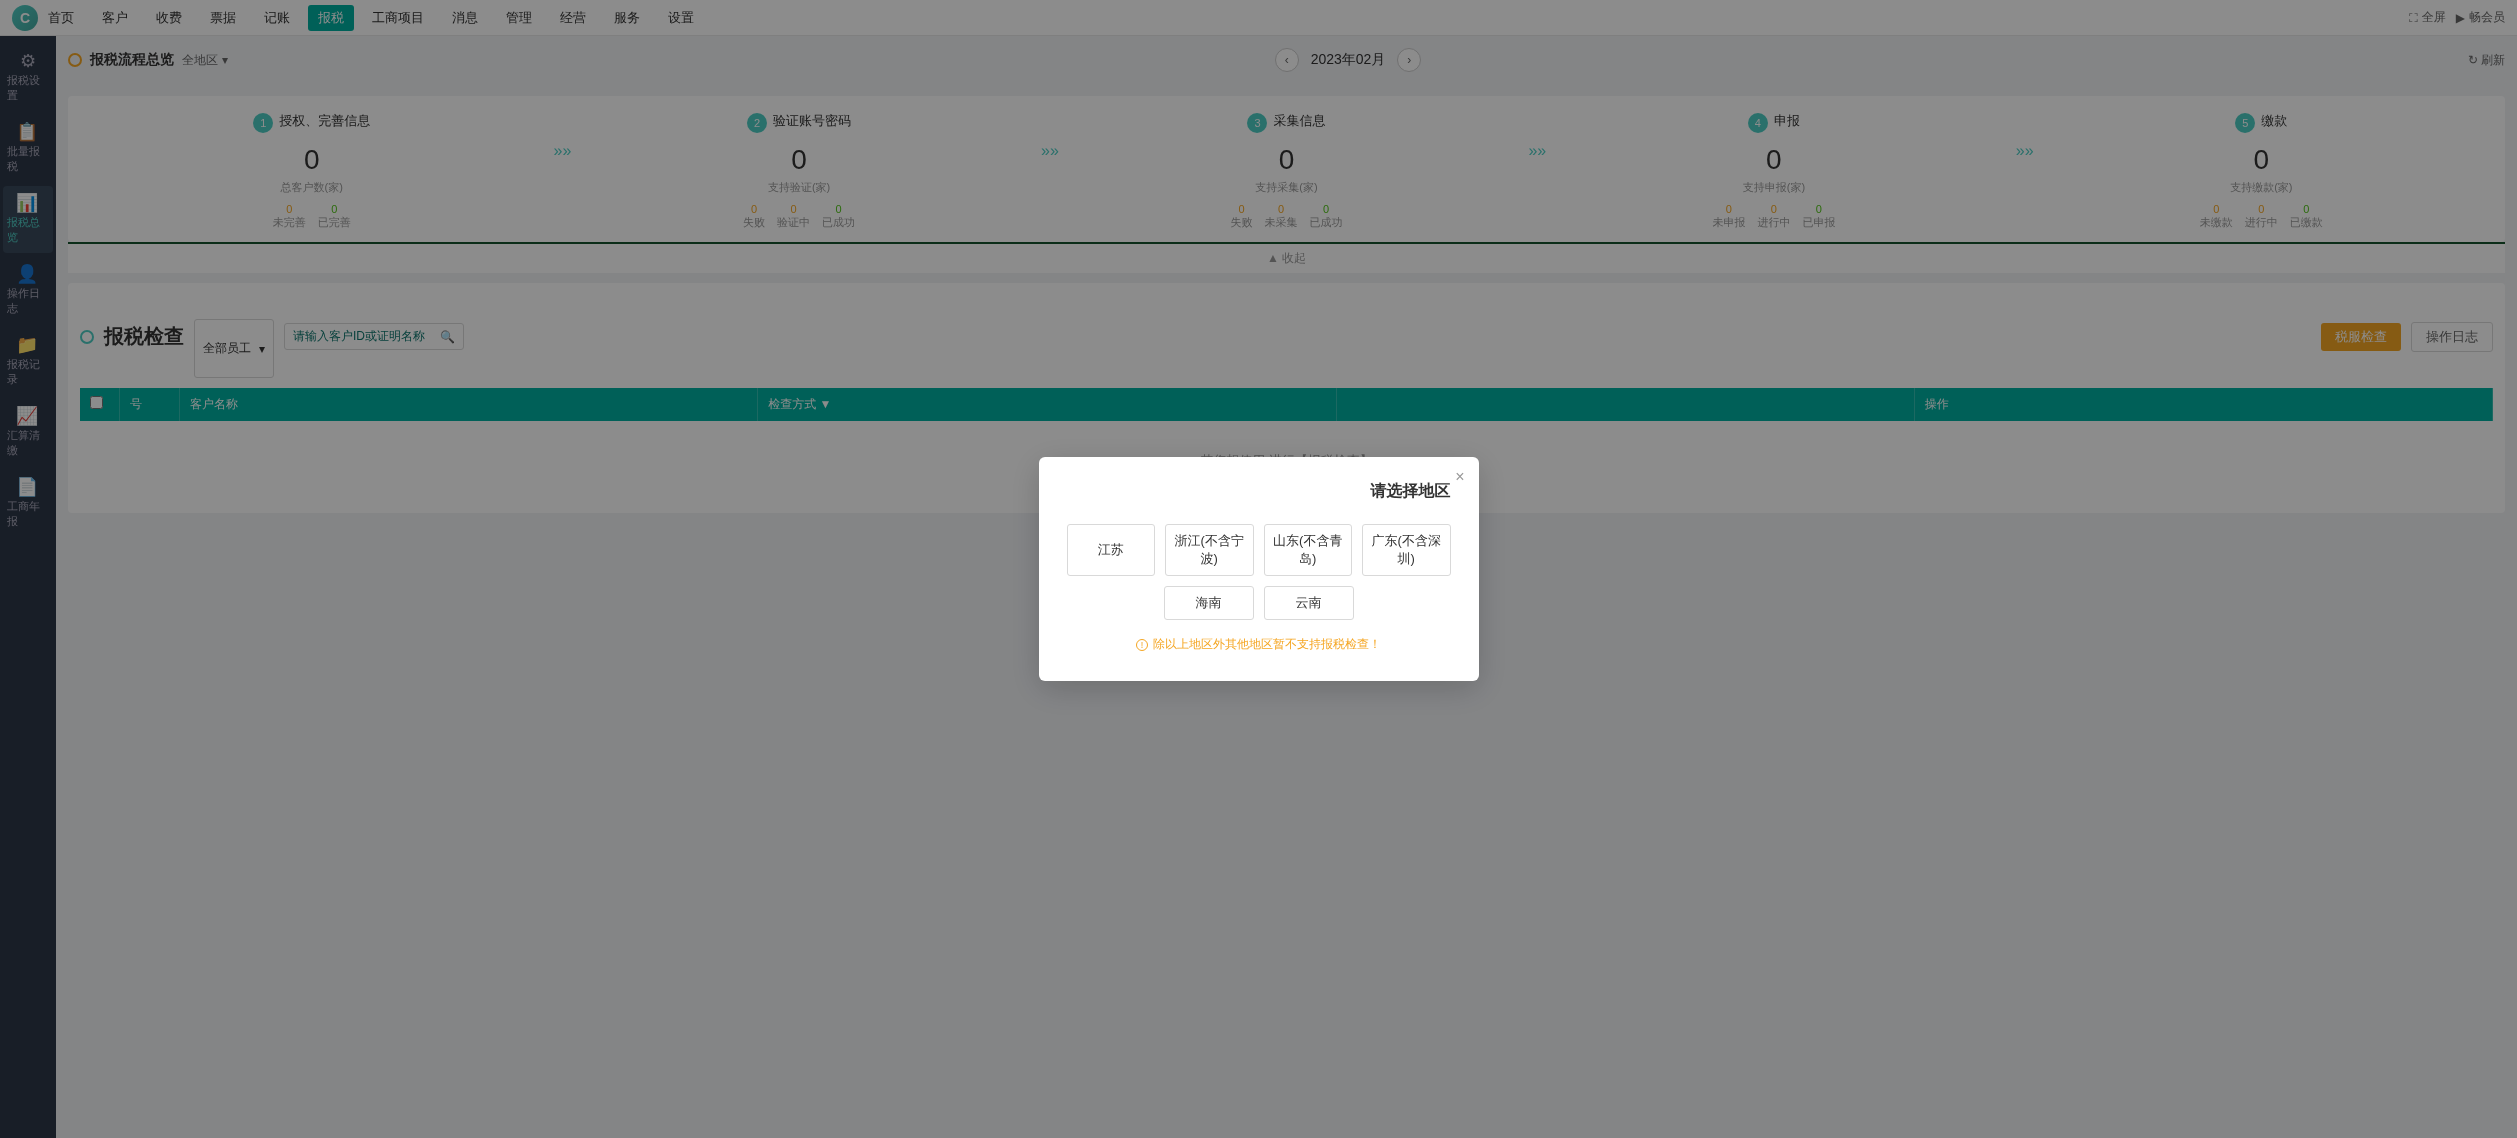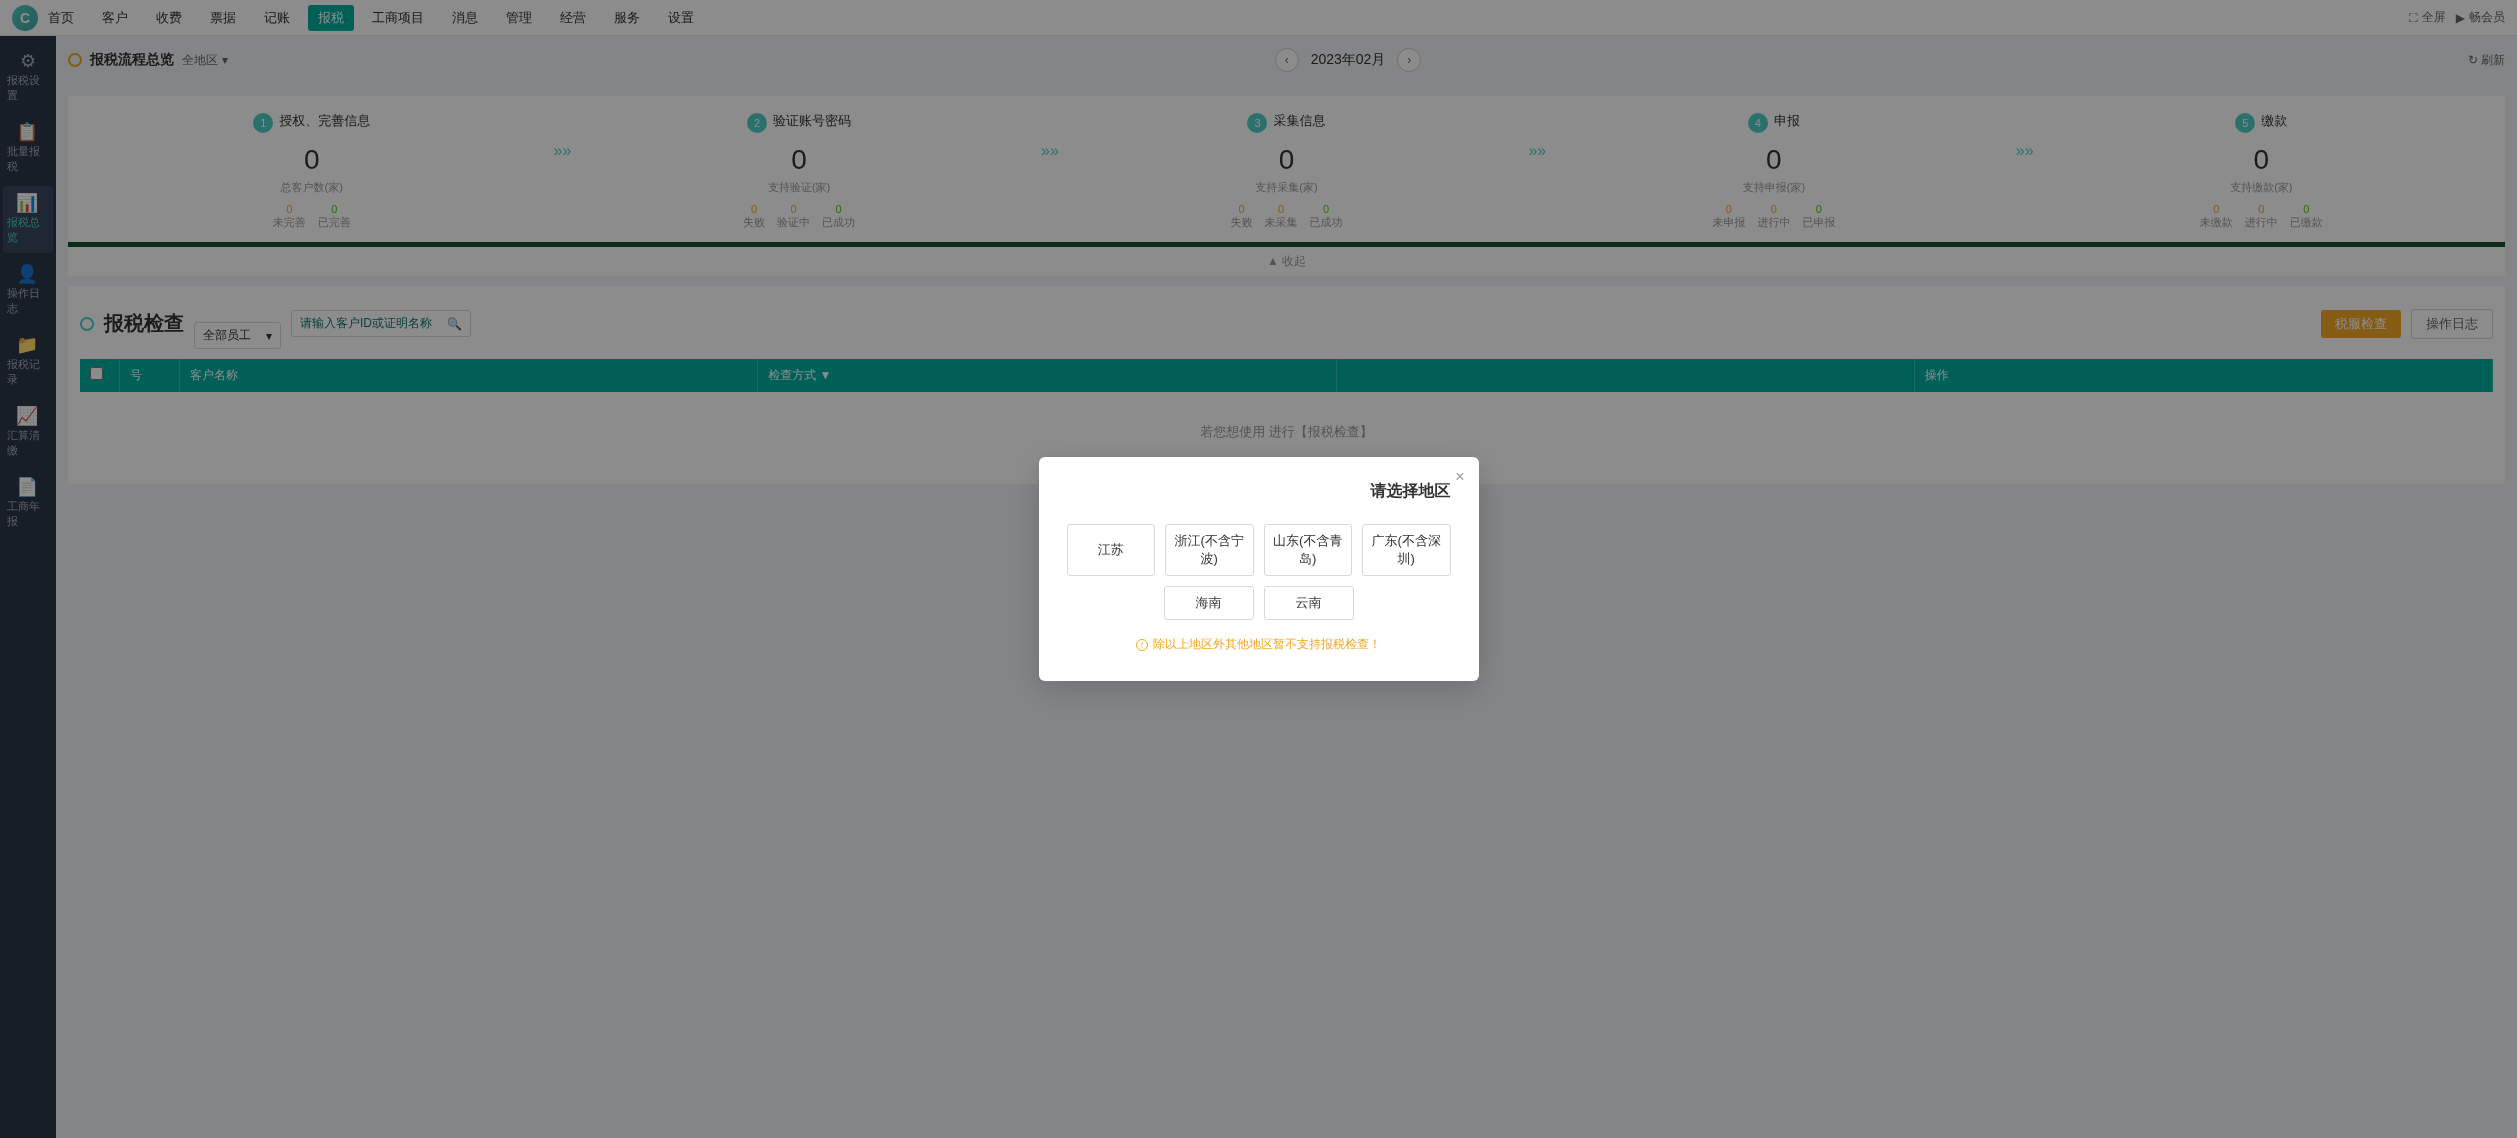--- a/index.html
+++ b/index.html
@@ -210,21 +210,21 @@
     .step-stat-label { color: #999; }
 
     
     .collapse-bar {
       text-align: center;
       padding: 6px;
       cursor: pointer;
       color: #999;
       font-size: 12px;
       background: #fff;
-      border-top: 5px solid #14532d;
+      border-top: 2px solid #14532d;
       margin-top: 0;
     }
 
     
     .tax-check-section {
       background: #fff;
       border-radius: 4px;
       margin-top: 10px;
       padding: 12px;
     }
@@ -254,28 +254,28 @@
       color: #666;
       border: 1px solid #d9d9d9;
       padding: 5px 14px;
       border-radius: 3px;
       cursor: pointer;
       font-size: 13px;
     }
     .select-box {
       border: 1px solid #d9d9d9;
       border-radius: 3px;
-      padding: 4px 8px;
-      font-size: 12px;
-      color: #333;
-      background: #fff;
-      cursor: pointer;
-      display: flex;
-      align-items: center;
-      gap: 15px;
+      padding: 20px 8px;
+      font-size: 12px;
+      color: #333;
+      background: #fff;
+      cursor: pointer;
+      display: flex;
+      align-items: center;
+      gap: 8px;
       margin-top: 24px;
     }
     .search-box {
       border: 1px solid #d9d9d9;
       border-radius: 3px;
       padding: 4px 8px;
       font-size: 12px;
       color: #999;
       background: #fff;
       display: flex;

